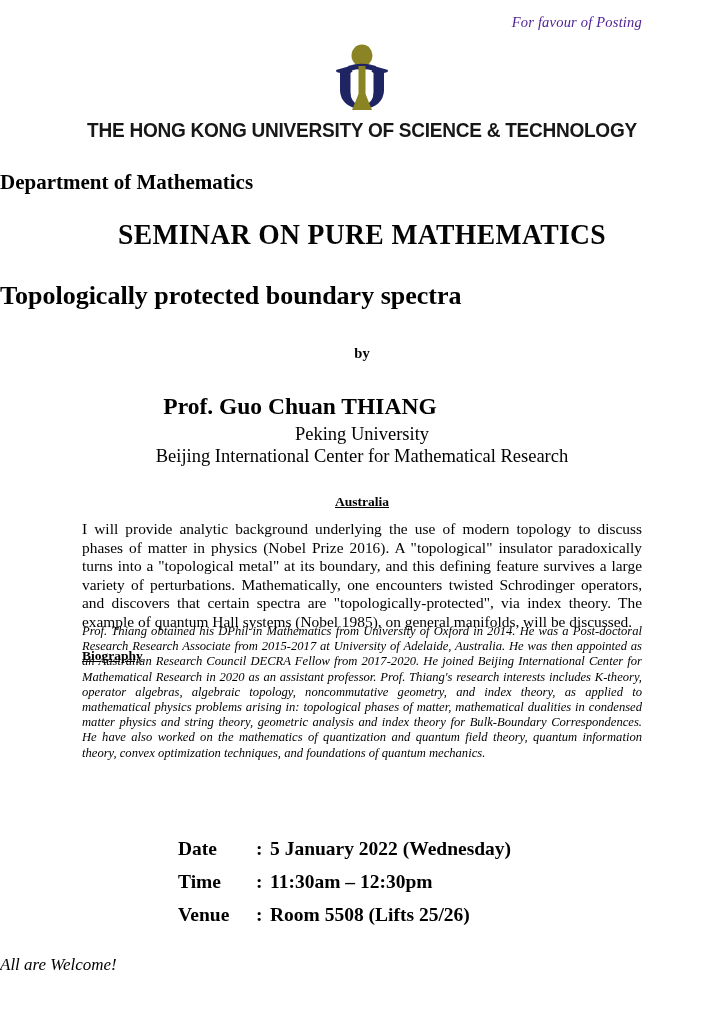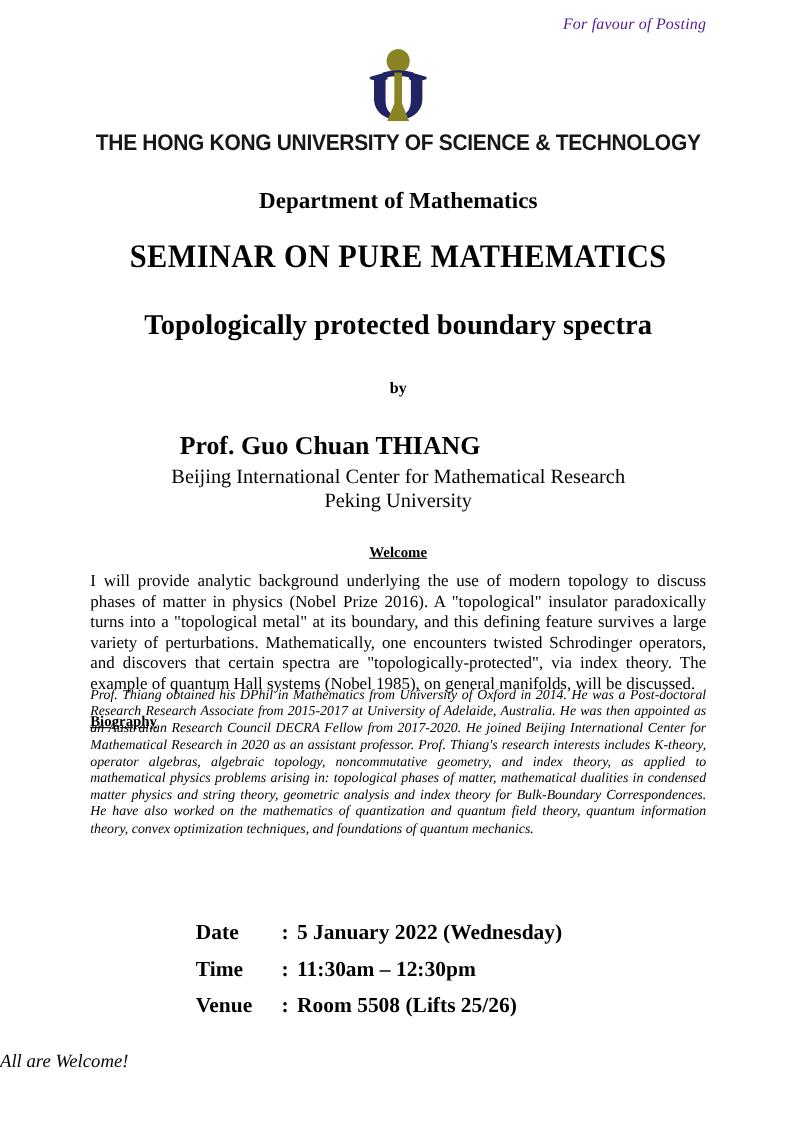--- a/index.html
+++ b/index.html
@@ -61,21 +61,20 @@
     letter-spacing: -0.3px;
     transform: scaleX(0.93);
     color: #171717;
   }
 
   .dept-name {
     position: absolute;
     top: 170px;
     left: 0;
     width: 724px;
-    text-align: center;
     font-family: "Liberation Serif", "DejaVu Serif", serif;
     font-weight: bold;
     font-size: 21px;
   }
 
   .seminar-series {
     position: absolute;
     top: 217px;
     left: 0;
     width: 724px;
@@ -86,21 +85,20 @@
     letter-spacing: 0.4px;
     transform: scaleX(0.92);
     color: #050505;
   }
 
   .talk-title {
     position: absolute;
     top: 281px;
     left: 0;
     width: 724px;
-    text-align: center;
     font-family: "Liberation Serif", "DejaVu Serif", serif;
     font-weight: bold;
     font-size: 26px;
   }
 
   .by-word {
     position: absolute;
     top: 345px;
     left: 0;
     width: 724px;
@@ -242,25 +240,25 @@
 
   <div class="seminar-series">SEMINAR ON PURE MATHEMATICS</div>
 
   <div class="talk-title">Topologically protected boundary spectra</div>
 
   <div class="by-word">by</div>
 
   <div class="speaker-name">Prof. Guo Chuan THIANG</div>
 
   <div class="speaker-affiliation">
+    <div>Peking University</div>
     <div>Beijing International Center for Mathematical Research</div>
-    <div>Peking University</div>
   </div>
 
-  <div class="abstract-heading section-heading">Welcome</div>
+  <div class="abstract-heading section-heading">Australia</div>
 
   <div class="abstract-body">I will provide analytic background underlying the use of modern topology to discuss phases of matter in physics (Nobel Prize 2016). A "topological" insulator paradoxically turns into a "topological metal" at its boundary, and this defining feature survives a large variety of perturbations. Mathematically, one encounters twisted Schrodinger operators, and discovers that certain spectra are "topologically-protected", via index theory. The example of quantum Hall systems (Nobel 1985), on general manifolds, will be discussed.</div>
 
   <div class="bio-heading section-heading">Biography</div>
 
   <div class="bio-body">Prof. Thiang obtained his DPhil in Mathematics from University of Oxford in 2014. He was a Post-doctoral Research Research Associate from 2015-2017 at University of Adelaide, Australia. He was then appointed as an Australian Research Council DECRA Fellow from 2017-2020. He joined Beijing International Center for Mathematical Research in 2020 as an assistant professor. Prof. Thiang's research interests includes K-theory, operator algebras, algebraic topology, noncommutative geometry, and index theory, as applied to mathematical physics problems arising in: topological phases of matter, mathematical dualities in condensed matter physics and string theory, geometric analysis and index theory for Bulk-Boundary Correspondences. He have also worked on the mathematics of quantization and quantum field theory, quantum information theory, convex optimization techniques, and foundations of quantum mechanics.</div>
 
   <div class="details">
     <div class="detail-row">
       <span class="detail-label">Date</span>

